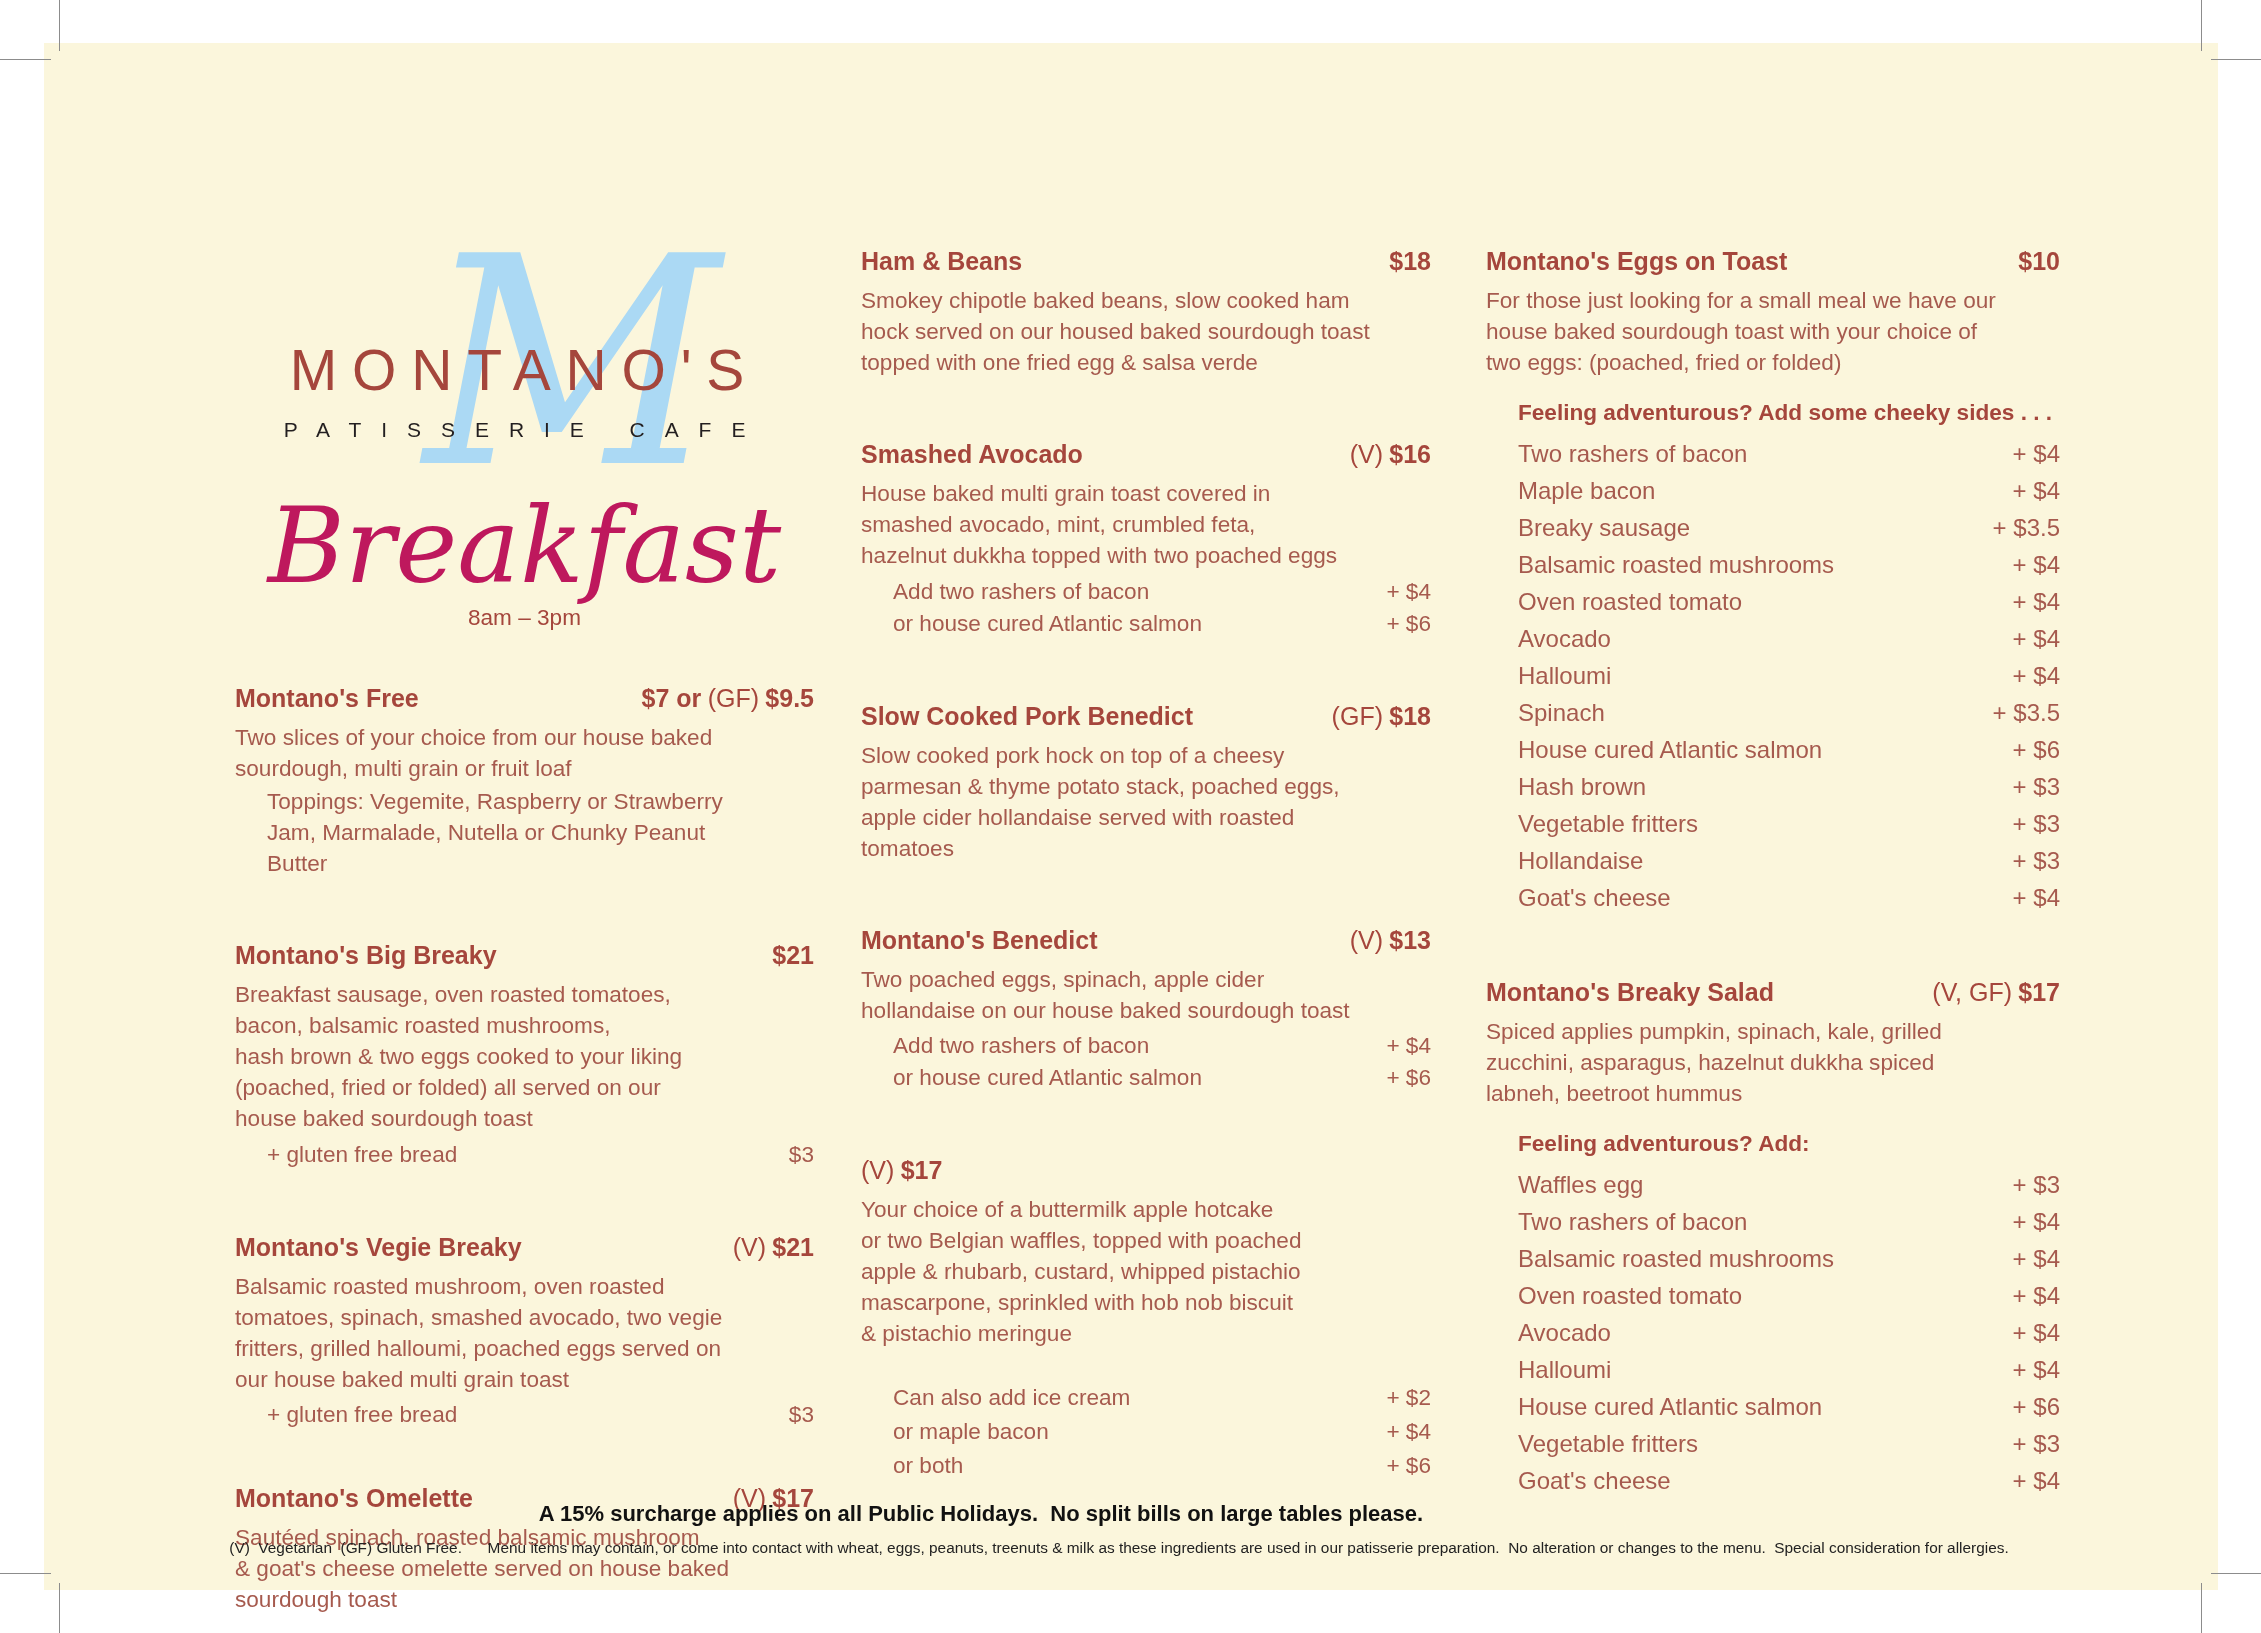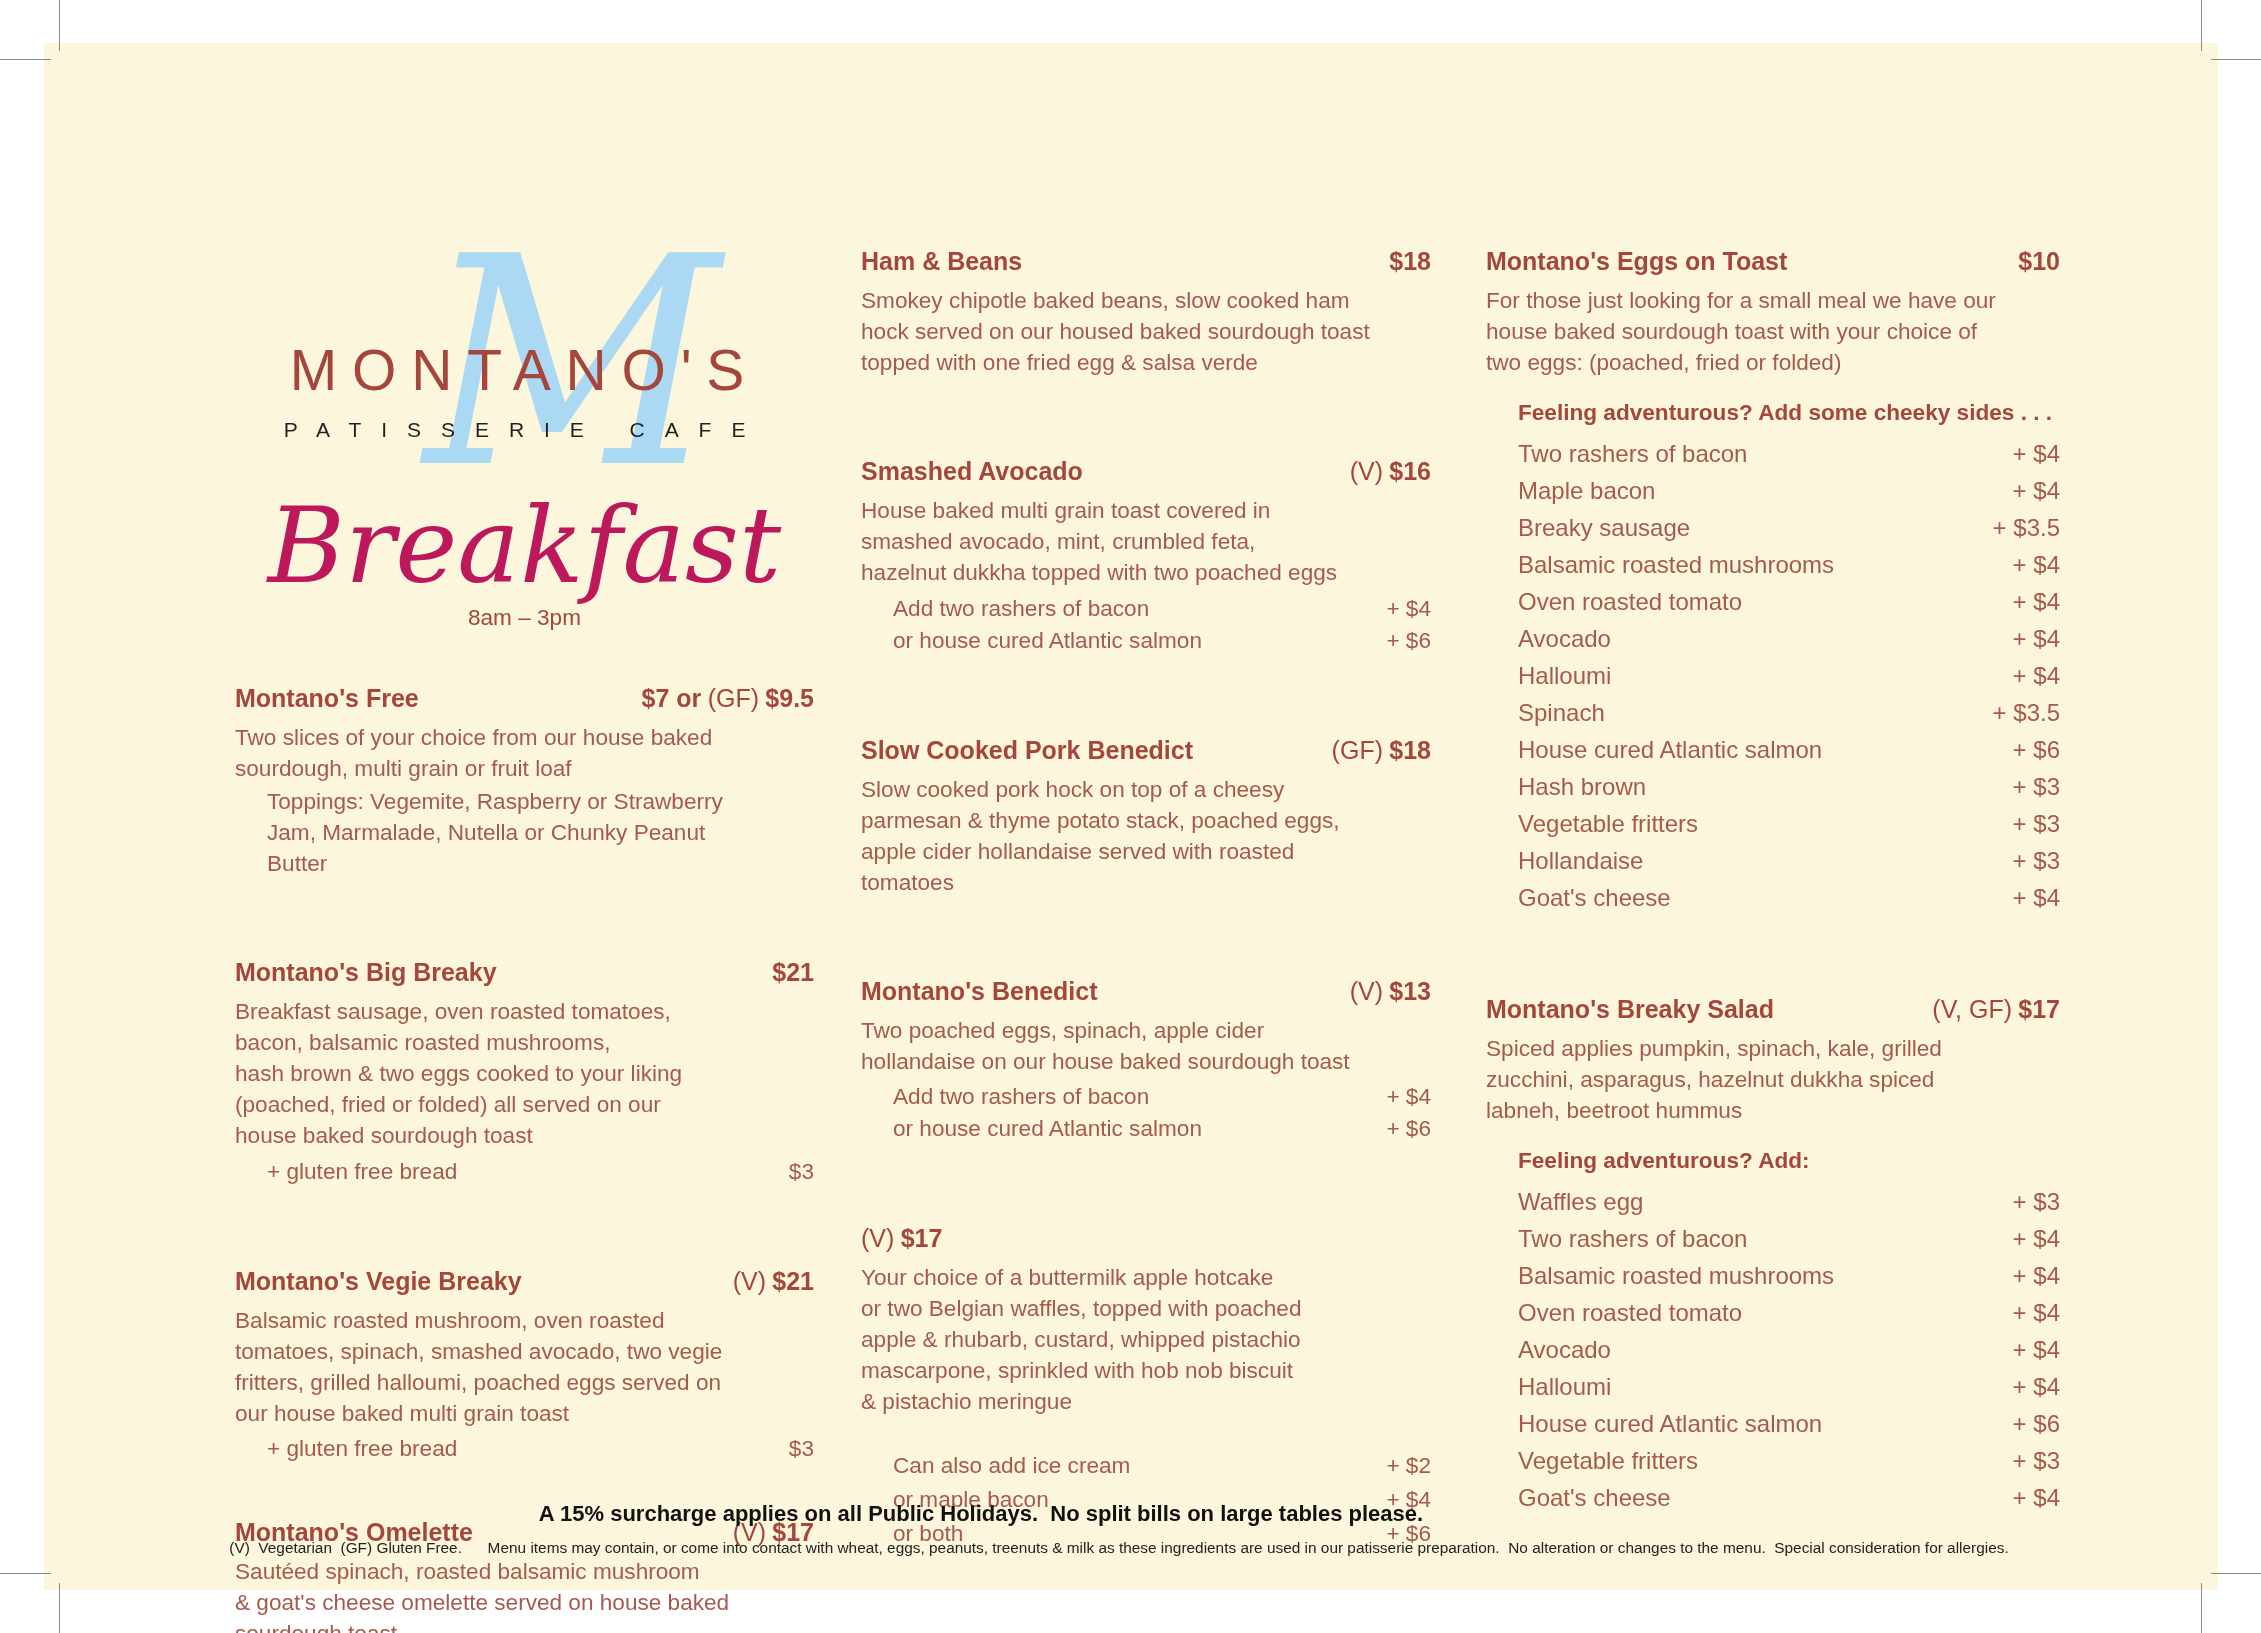--- a/index.html
+++ b/index.html
@@ -34,21 +34,21 @@
     color:var(--blue);z-index:0;pointer-events:none;}
   .logo-name{position:relative;z-index:1;color:var(--maroon);font-size:57px;letter-spacing:.26em;
     font-weight:500;padding-top:77px;white-space:nowrap;}
   .logo-tagline{position:relative;z-index:1;color:var(--ink);font-size:21px;letter-spacing:.95em;
     font-weight:500;margin-top:15.4px;white-space:nowrap;}
   .script-title{font-family:"DejaVu Serif",serif;font-style:italic;font-weight:500;
     color:#be185d;font-size:105px;text-align:center;margin-top:18px;line-height:1.05;}
   .hours{color:var(--maroon);font-size:22.6px;text-align:center;margin-top:4.5px;}
 
   
-  .item{margin-top:79px;}
+  .item{margin-top:62px;}
   .item.first{margin-top:0;}
   .item.tight{margin-top:53px;}
   .item-head{display:flex;justify-content:space-between;align-items:flex-start;}
   .item-name{color:var(--maroon);font-weight:700;font-size:25px;line-height:28px;}
   .price-group{color:var(--maroon);font-size:25px;line-height:28px;white-space:nowrap;text-align:right;}
   .price-group .tag{font-weight:400;}
   .price-group .tag:not(:empty){margin-right:6.3px;}
   .price-group .bold{font-weight:700;}
   .price-group .bold + .tag:not(:empty){margin-left:6.3px;}
   .item-desc{color:var(--body-text);font-size:22.6px;line-height:31px;margin-top:10px;white-space:pre-line;}

